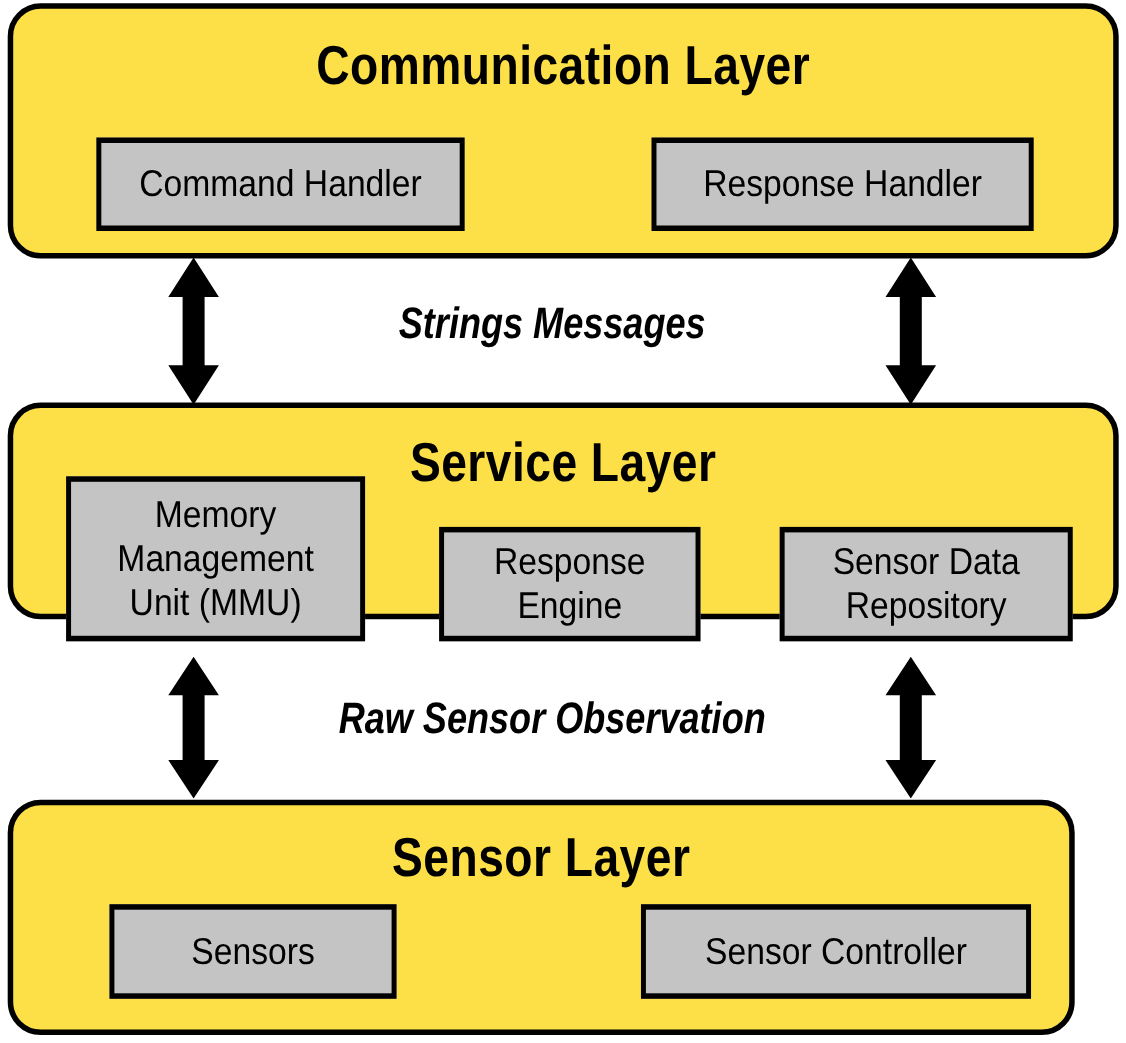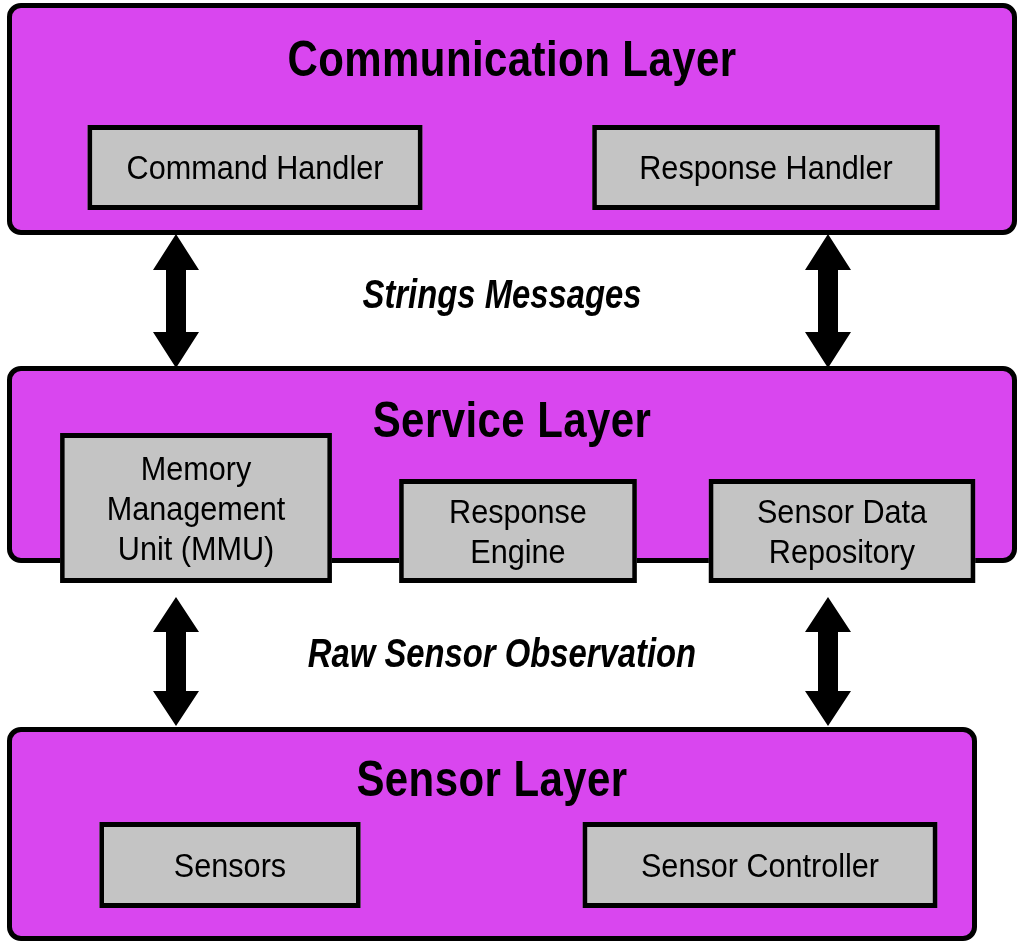--- a/index.html
+++ b/index.html
@@ -15,23 +15,23 @@
     width: 1024px;
     height: 948px;
     background: #ffffff;
     overflow: hidden;
   }
 
   
   .layer-box {
     position: absolute;
     box-sizing: border-box;
-    background: #d946ef;
+    background: #fde047;
     border: 5px solid #000000;
-    border-radius: 14px;
+    border-radius: 30px;
   }
   .layer-title {
     position: absolute;
     left: 0;
     right: 0;
     text-align: center;
     font-weight: bold;
     color: #000000;
     font-family: "Liberation Sans", sans-serif;
     transform: scaleX(0.84);

